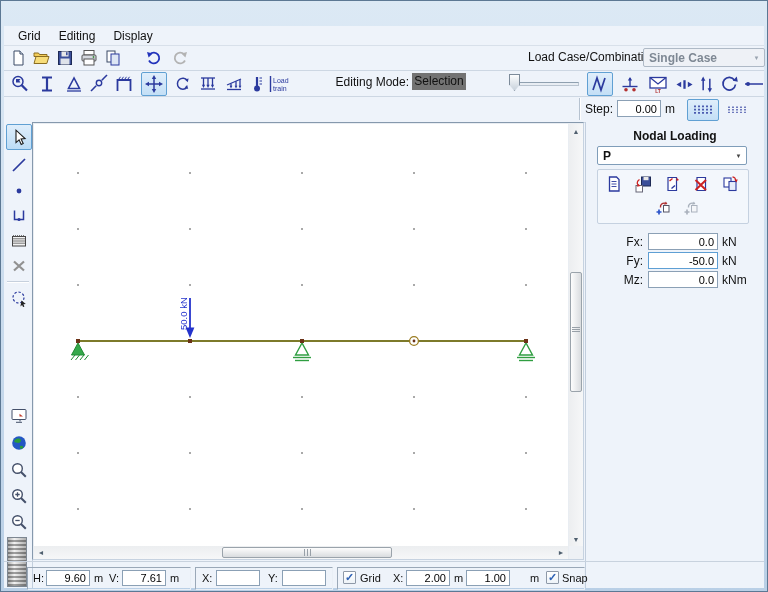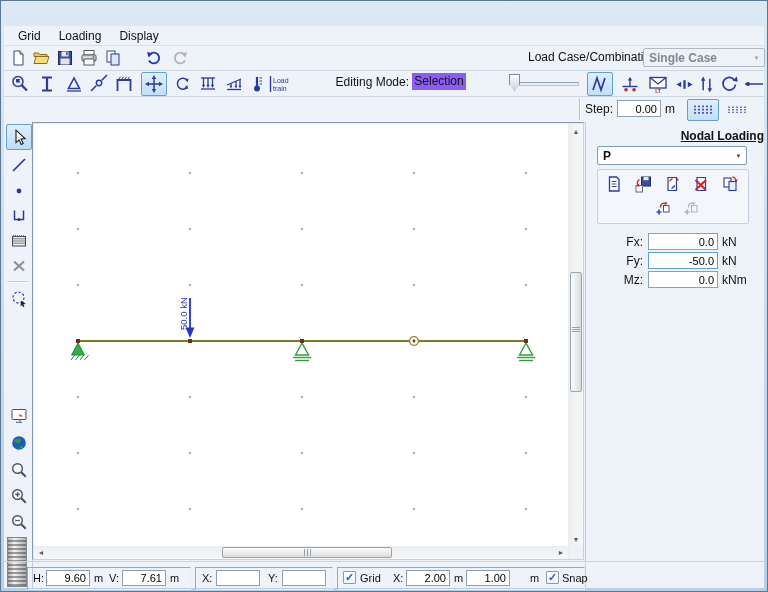--- a/index.html
+++ b/index.html
@@ -36,41 +36,41 @@
   .cv{position:absolute;left:1px;top:1px;width:534px;height:422px;background:#fff;background-image:radial-gradient(circle,#a9a9a9 0 1px,rgba(0,0,0,0) 1.5px);background-size:112px 56px;background-position:-12px 21px;}
   .vscroll{position:absolute;left:536px;top:1px;width:14px;height:422px;background:linear-gradient(90deg,#eceef0,#f6f7f8);}
   .hscroll{position:absolute;left:1px;top:423px;width:534px;height:13px;background:linear-gradient(#eceef0,#f6f7f8);}
   .sarr{position:absolute;display:flex;align-items:center;justify-content:center;font-size:7px;color:#50606f;}
   .thumb{position:absolute;background:linear-gradient(90deg,#fdfdfd,#d9dcdf);border:1px solid #9aa3ab;border-radius:2px;box-sizing:border-box;}
   .thumb.h{background:linear-gradient(#fdfdfd,#d9dcdf);}
   .grip-v{width:8px;height:1px;background:#98a0a8;margin:1px auto;}
   .grip-h{display:inline-block;width:1px;height:7px;background:#98a0a8;margin:0 1px;}
   .corner{position:absolute;left:536px;top:423px;width:14px;height:13px;background:#eef1f5;}
   .rpanel{position:absolute;left:581px;top:96px;right:0;bottom:0;background:#eef3fa;border-left:1px solid #c2cedd;}
-  .ptitle{position:absolute;left:0;right:0;top:7px;text-align:right;font-weight:bold;font-size:12px;text-decoration:underline;}
+  .ptitle{position:absolute;left:0;right:0;top:7px;text-align:center;font-weight:bold;font-size:12px;}
   .tray{position:absolute;left:11px;top:47px;width:150px;height:53px;background:#f3f7fc;border:1px solid #c5d1e0;border-radius:2px;}
   .traybtn{position:absolute;width:20px;height:20px;display:flex;align-items:center;justify-content:center;}
   .sgroup{position:absolute;top:541px;height:23px;border:1px solid #9aa8b8;border-right-color:#e9eff6;border-bottom-color:#e9eff6;box-sizing:border-box;}
   .sgroup .lbl{top:4px;font-size:11px;}
   .sgroup .inp{top:2px;height:16px;}
   .cb{position:absolute;top:3px;width:13px;height:13px;background:linear-gradient(#fff,#eef3f8);border:1px solid #8e99a8;border-radius:1px;box-sizing:border-box;color:#2f62b5;font-size:11px;font-weight:bold;line-height:10px;text-align:center;}
   .statusline{position:absolute;left:0;right:0;top:535px;height:1px;background:#c8d2de;}
   svg{display:block;}
 </style>
 </head>
 <body>
 
 <div class="win">
 
 
   <div class="appbody">
 
     <div class="menubar">
       <span class="mitem">Grid</span>
-      <span class="mitem">Loading</span>
+      <span class="mitem">Editing</span>
       <span class="mitem">Display</span>
     </div>
 
     <div class="tbrow" style="top:19px;height:25px;">
       <div class="icobtn" style="left:3px;top:2px;width:20px;height:20px;">
         <svg width="18" height="18" viewBox="0 0 18 18">
             <path d="M5 2h6l3 3v11H5z" fill="#fff" stroke="#3a4a66"></path>
             <path d="M11 2v3h3" fill="#dfe6f2" stroke="#3a4a66"></path>
           </svg>
       </div>
@@ -214,21 +214,21 @@
           </svg>
       </div>
       <div class="icobtn" style="left:262px;top:2px;width:30px;height:22px;">
         <svg width="28" height="20" viewBox="0 0 28 20">
             <line x1="2.5" y1="2" x2="2.5" y2="18" stroke="#2b3a9e" stroke-width="1.4"></line>
             <text x="5" y="8.5" font-size="7" fill="#2b3a9e" font-family="Liberation Sans,sans-serif">Load</text>
             <text x="5" y="17" font-size="7" fill="#2b3a9e" font-family="Liberation Sans,sans-serif">train</text>
           </svg>
       </div>
       <span class="lbl" style="left:315px;top:5px;width:90px;text-align:right;">Editing Mode:</span>
-      <div class="lbl" style="left:408px;top:3px;width:54px;height:17px;background:#8b5cf6;text-align:center;line-height:17px;">Selection</div>
+      <div class="lbl" style="left:408px;top:3px;width:54px;height:17px;background:#737373;text-align:center;line-height:17px;">Selection</div>
       <div class="ab" style="left:509px;top:12px;width:66px;height:4px;border:1px solid #b9c4d0;border-top-color:#8fa0b0;background:#e8edf3;box-sizing:border-box;"></div>
       <div class="ab" style="left:505px;top:4px;width:11px;height:17px;clip-path:polygon(0 0,100% 0,100% 62%,50% 100%,0 62%);background:linear-gradient(#fcfdfe,#c8d2dc);border:1px solid #7d8b9a;box-sizing:border-box;"></div>
       <div class="icobtn sel" style="left:583px;top:2px;width:24px;height:22px;">
         <svg width="20" height="20" viewBox="0 0 20 20">
             <polyline points="3,16 7,4 11,16 15,4" fill="none" stroke="#2b3a9e" stroke-width="1.7"></polyline>
           </svg>
       </div>
       <div class="icobtn" style="left:613px;top:2px;width:24px;height:22px;">
         <svg width="20" height="20" viewBox="0 0 20 20">
             <line x1="2.5" y1="12.5" x2="17.5" y2="12.5" stroke="#2b3a9e" stroke-width="1.4"></line>

